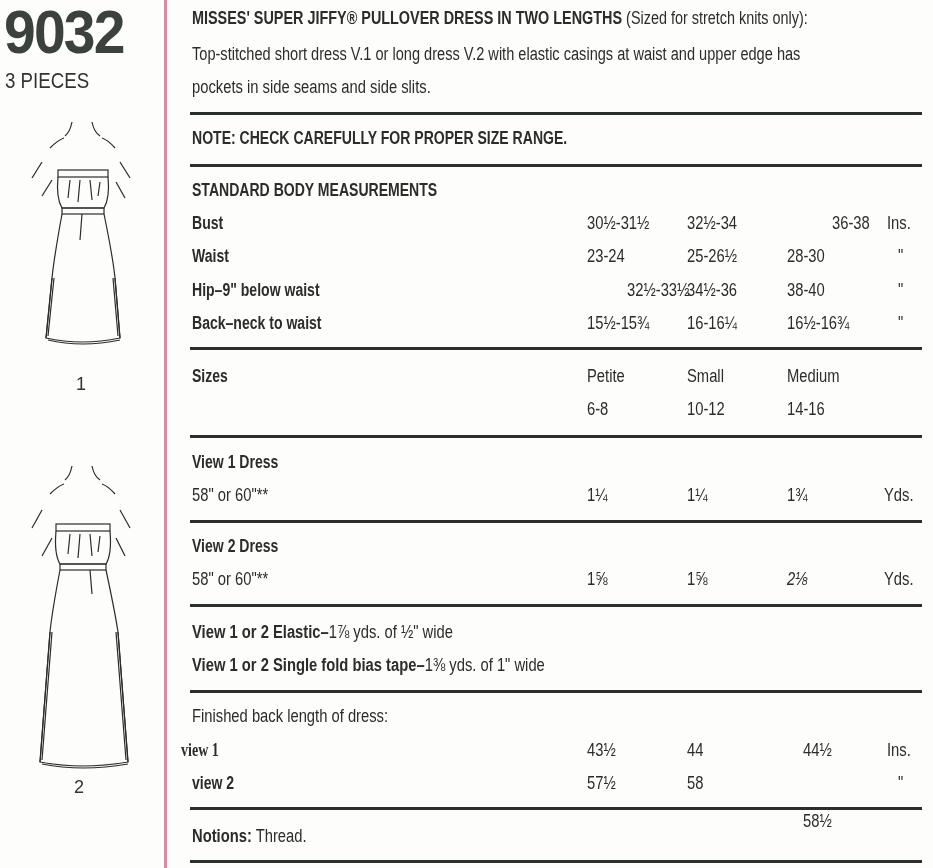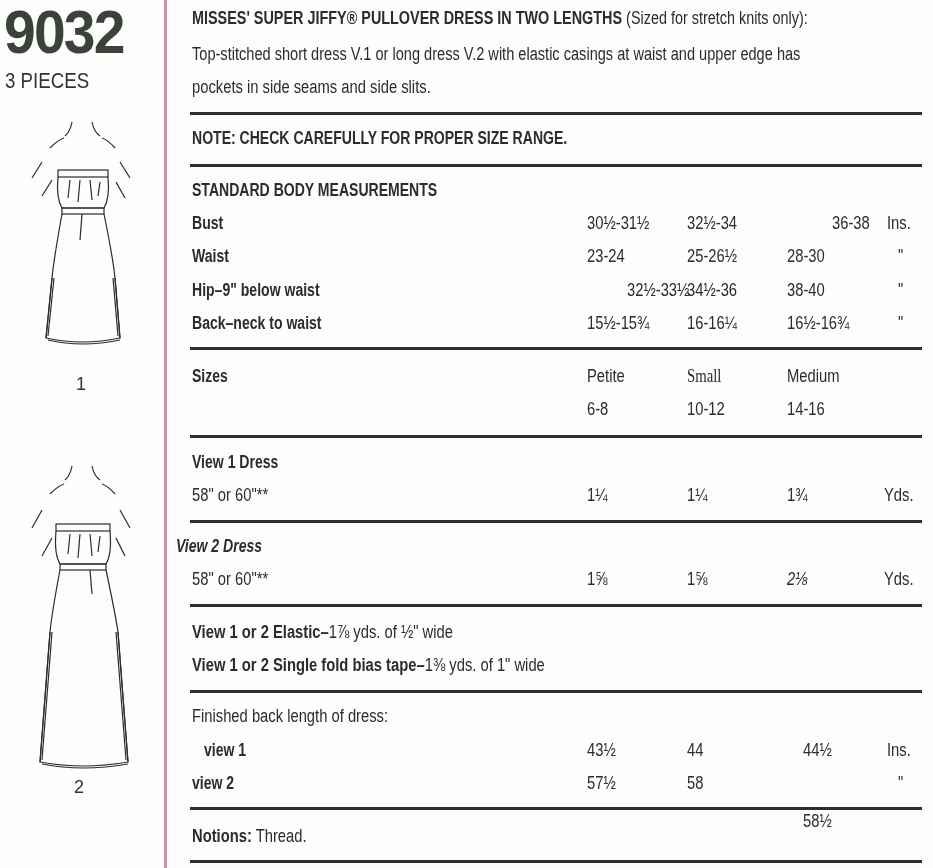--- a/index.html
+++ b/index.html
@@ -122,42 +122,42 @@
     <div class="t" style="left:787px; top:313px;"><span class="sx">16½-16¾</span></div>
     <div class="t" style="left:898px; top:313px;"><span class="sx">"</span></div>
   </div>
 </div>
 
 <div class="rule" style="top:347px;"></div>
 
 <div>
   <div class="t b" style="left:192px; top:366px;"><span class="sxb">Sizes</span></div>
   <div class="t" style="left:587px; top:366px;"><span class="sx">Petite</span></div>
-  <div class="t" style="left:687px; top:366px;font-family:Liberation Serif, serif;"><span class="sx">Small</span></div>
+  <div class="t" style="left:687px; top:366px;"><span class="sx">Small</span></div>
   <div class="t" style="left:787px; top:366px;"><span class="sx">Medium</span></div>
   <div class="t" style="left:587px; top:399px;"><span class="sx">6-8</span></div>
   <div class="t" style="left:687px; top:399px;"><span class="sx">10-12</span></div>
   <div class="t" style="left:787px; top:399px;"><span class="sx">14-16</span></div>
 </div>
 
 <div class="rule" style="top:435px;"></div>
 
 <div>
   <div class="t b" style="left:192px; top:452px;text-decoration:underline;"><span class="sxb">View 1 Dress</span></div>
   <div class="t" style="left:192px; top:485px;"><span class="sx">58" or 60"**</span></div>
   <div class="t" style="left:587px; top:485px;"><span class="sx">1¼</span></div>
   <div class="t" style="left:687px; top:485px;"><span class="sx">1¼</span></div>
   <div class="t" style="left:787px; top:485px;"><span class="sx">1¾</span></div>
   <div class="t" style="left:884px; top:485px;"><span class="sx">Yds.</span></div>
 </div>
 
 <div class="rule" style="top:520px;"></div>
 
 <div>
-  <div class="t b" style="left:176px; top:536px;font-style:italic;"><span class="sxb">View 2 Dress</span></div>
+  <div class="t b" style="left:192px; top:536px;"><span class="sxb">View 2 Dress</span></div>
   <div class="t" style="left:192px; top:569px;"><span class="sx">58" or 60"**</span></div>
   <div class="t" style="left:587px; top:569px;"><span class="sx">1⅝</span></div>
   <div class="t" style="left:687px; top:569px;"><span class="sx">1⅝</span></div>
   <div class="t" style="left:787px; top:569px;font-style:italic;"><span class="sx">2⅛</span></div>
   <div class="t" style="left:884px; top:569px;"><span class="sx">Yds.</span></div>
 </div>
 
 <div class="rule" style="top:604px;"></div>
 
 <div class="t" style="left:192px; top:622px;">
@@ -165,21 +165,21 @@
 </div>
 <div class="t" style="left:192px; top:655px;">
   <span class="sx"><span class="b">View 1 or 2 Single fold bias tape–</span><span>1⅜ yds. of 1" wide</span></span>
 </div>
 
 <div class="rule" style="top:690px;"></div>
 
 <div>
   <div class="t" style="left:192px; top:706px;"><span class="sx">Finished back length of dress:</span></div>
   <div>
-    <div class="t b" style="left:204px; top:740px;"><span class="sxb">view 1</span></div>
+    <div class="t b" style="left:181px; top:740px;font-family:Liberation Serif, serif;"><span class="sxb">view 1</span></div>
     <div class="t" style="left:587px; top:740px;"><span class="sx">43½</span></div>
     <div class="t" style="left:687px; top:740px;"><span class="sx">44</span></div>
     <div class="t" style="left:787px; top:740px;margin-left:16px;"><span class="sx">44½</span></div>
     <div class="t" style="left:887px; top:740px;"><span class="sx">Ins.</span></div>
   </div>
   <div>
     <div class="t b" style="left:192px; top:773px;"><span class="sxb">view 2</span></div>
     <div class="t" style="left:587px; top:773px;"><span class="sx">57½</span></div>
     <div class="t" style="left:687px; top:773px;"><span class="sx">58</span></div>
     <div class="t" style="left:787px; top:811px;margin-left:16px;"><span class="sx">58½</span></div>

